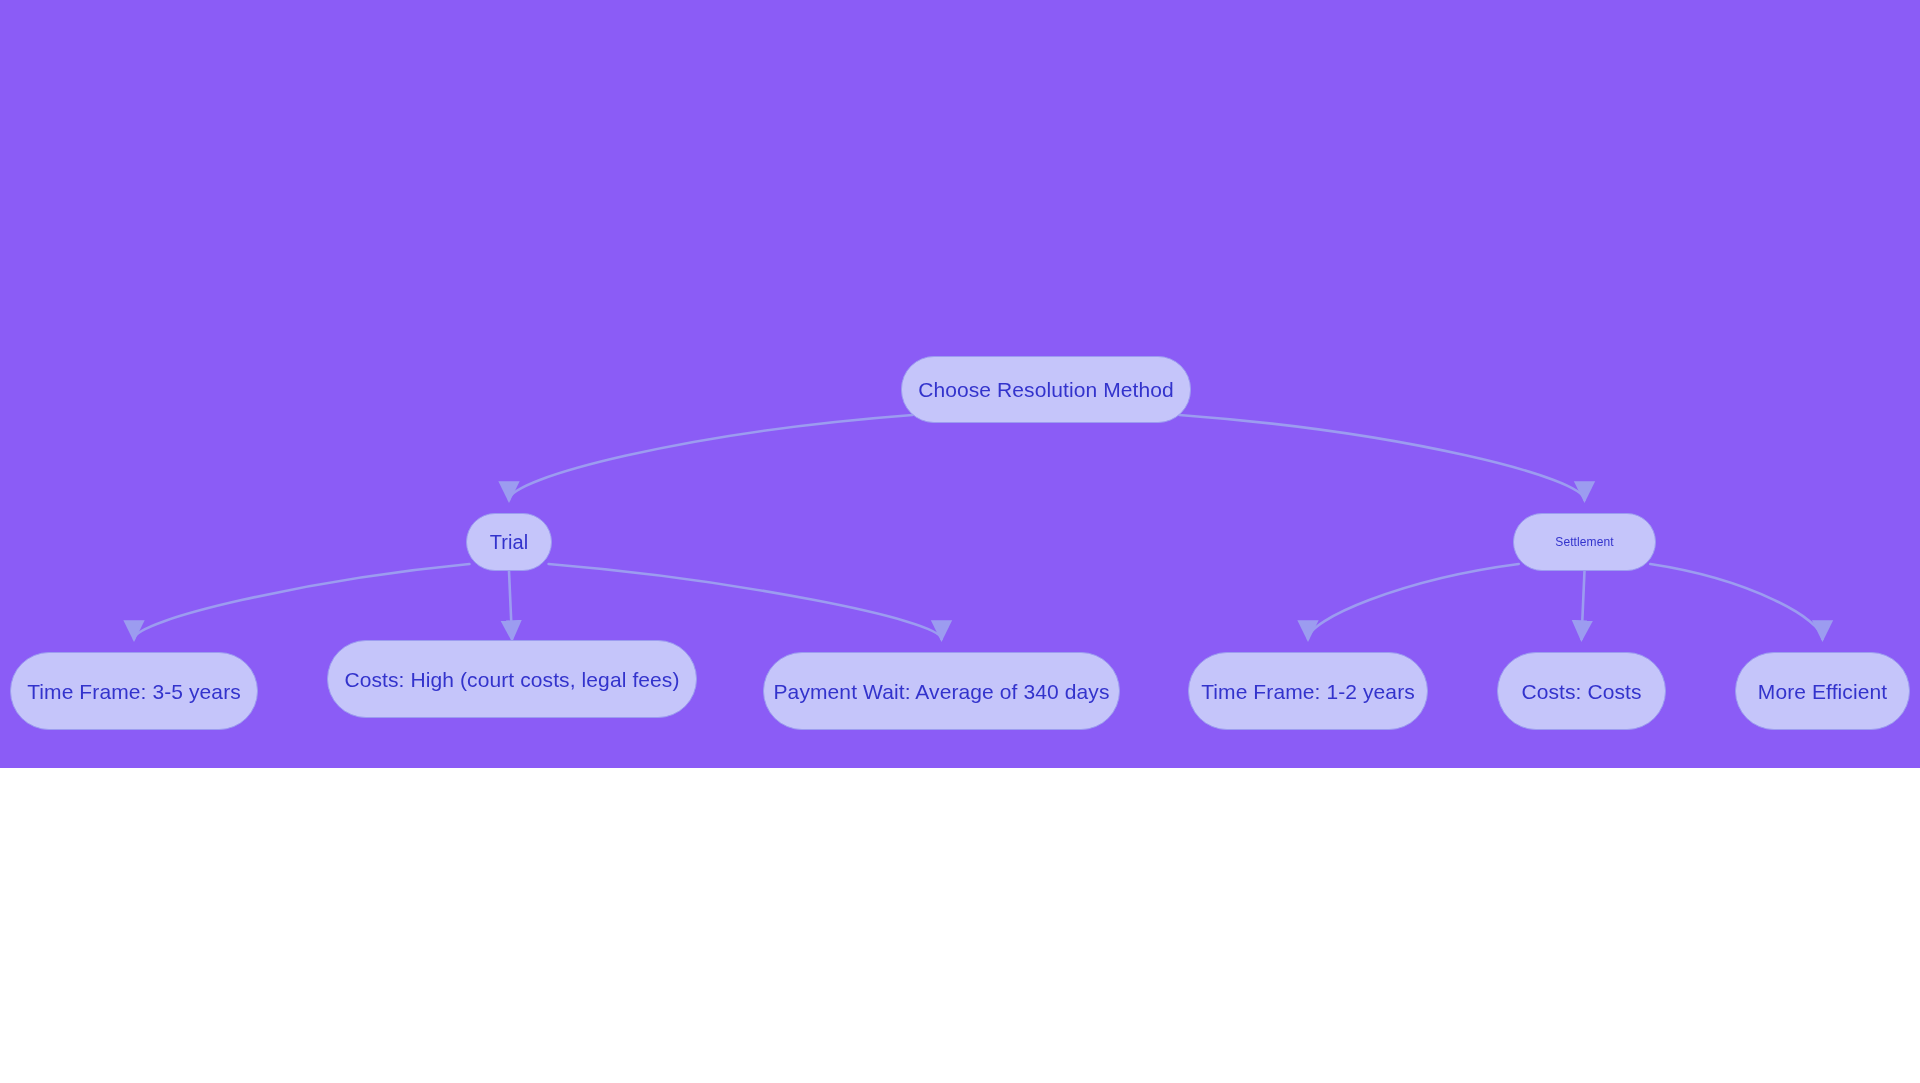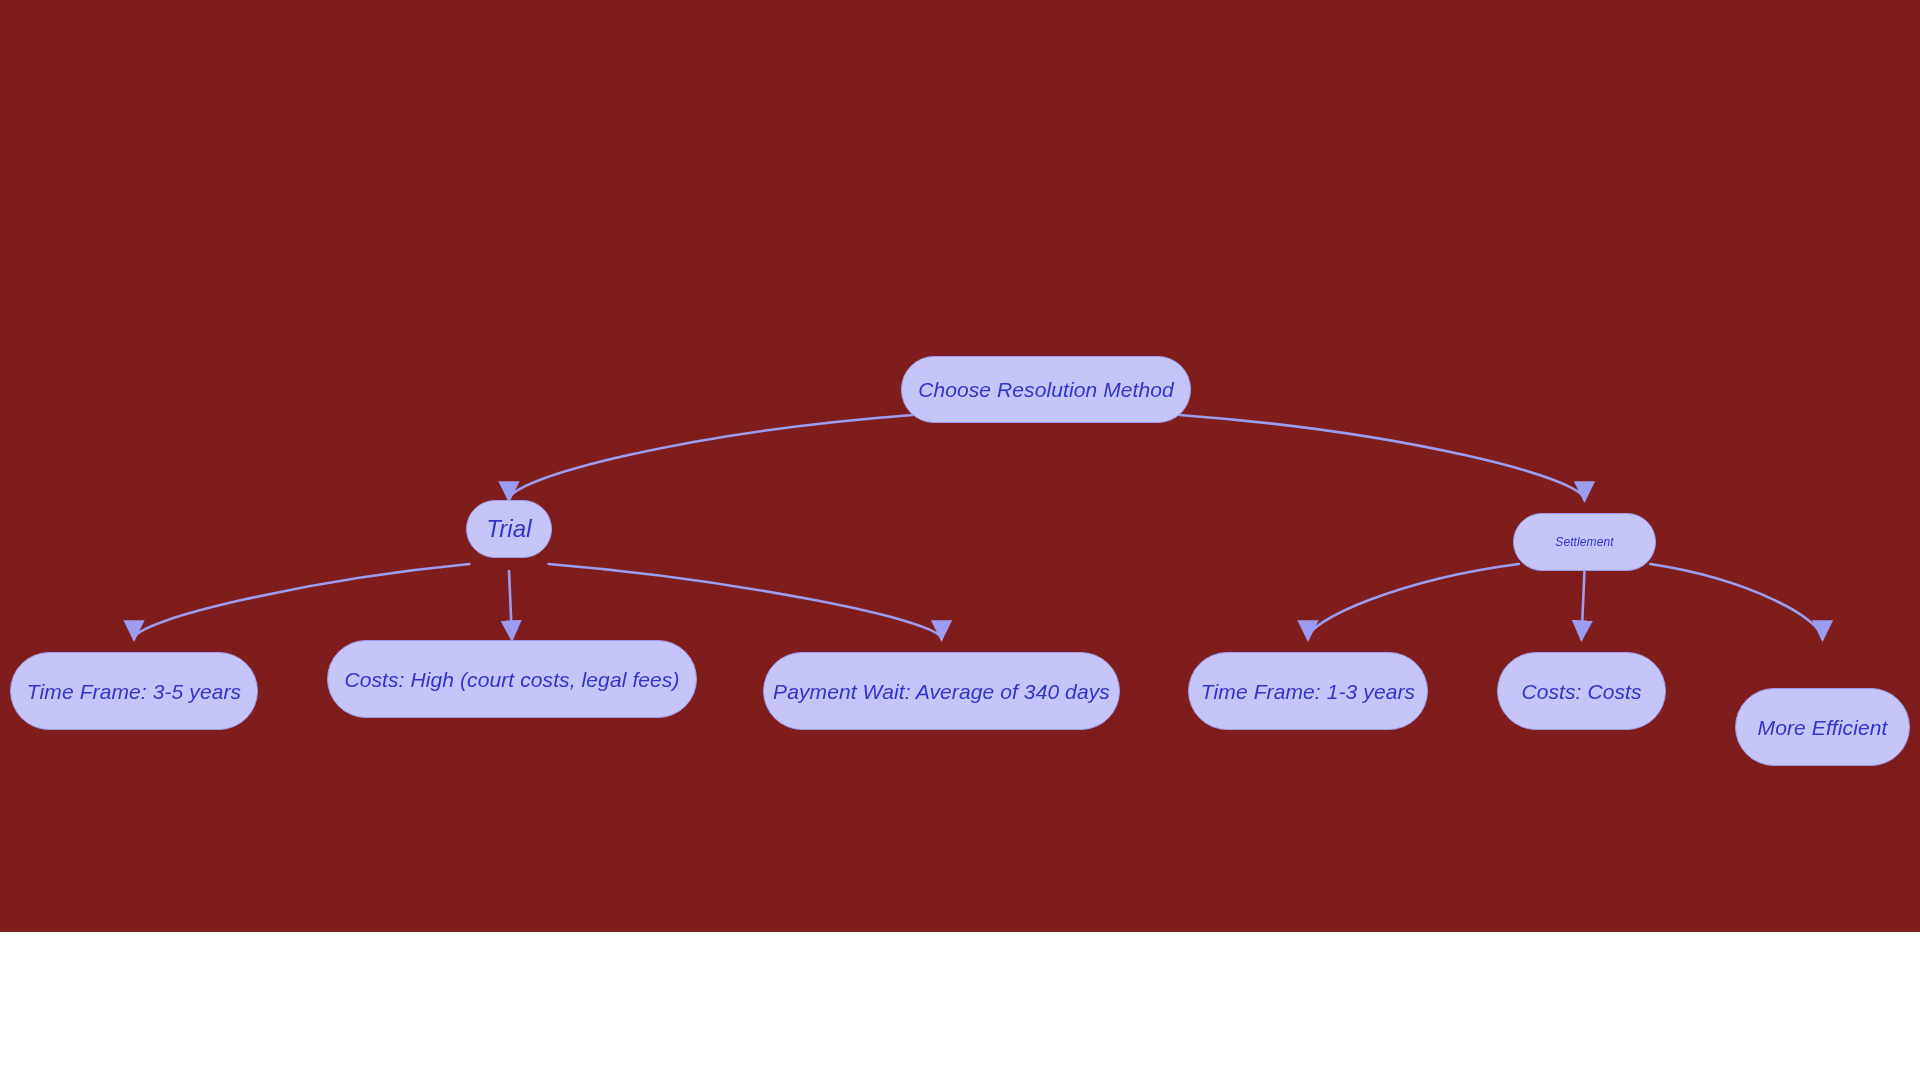--- a/index.html
+++ b/index.html
@@ -9,23 +9,22 @@
   }
   body {
     width: 1920px;
     height: 1083px;
     overflow: hidden;
     font-family: "Liberation Sans", sans-serif;
   }
   #flowchart-canvas {
     position: relative;
     width: 1920px;
-    height: 932px;
-    background: #7f1d1d;
-    font-style: italic;
+    height: 768px;
+    background: #8b5cf6;
   }
   #edge-layer {
     position: absolute;
     left: 0;
     top: 0;
     width: 1920px;
     height: 1083px;
   }
   .node {
     position: absolute;
@@ -67,39 +66,39 @@
         <path d="M 1518.72 564.04 C 1402.5900000000001 579.0319999999999, 1308 619.5104, 1308 639" stroke="#9c9cf0" marker-end="url(#arrowhead)"></path>
         <path d="M 1584.5 571 L 1581.5 639" stroke="#9c9cf0" marker-end="url(#arrowhead)"></path>
         <path d="M 1650.28 564.04 C 1750.24 579.0319999999999, 1822.5 619.5104, 1822.5 639" stroke="#9c9cf0" marker-end="url(#arrowhead)"></path>
       </g>
   </svg>
 
   <div id="node-layer">
       <div class="node" style="left: 901px; top: 356px; width: 290px; height: 67px; border-radius: 33px; background: rgb(197, 197, 250); border-color: rgb(156, 156, 240); color: rgb(51, 51, 204);">
         <span class="node-label">Choose Resolution Method</span>
       </div>
-      <div class="node" style="left: 466px; top: 500px; width: 86px; height: 58px; border-radius: 29px; background: rgb(197, 197, 250); border-color: rgb(156, 156, 240); color: rgb(51, 51, 204); font-size: 24px;">
+      <div class="node" style="left: 466px; top: 513px; width: 86px; height: 58px; border-radius: 29px; background: rgb(197, 197, 250); border-color: rgb(156, 156, 240); color: rgb(51, 51, 204); font-size: 20px;">
         <span class="node-label">Trial</span>
       </div>
       <div class="node" style="left: 1513px; top: 513px; width: 143px; height: 58px; border-radius: 29px; background: rgb(197, 197, 250); border-color: rgb(156, 156, 240); color: rgb(51, 51, 204); font-size: 12px;">
         <span class="node-label">Settlement</span>
       </div>
       <div class="node" style="left: 10px; top: 652px; width: 248px; height: 78px; border-radius: 39px; background: rgb(197, 197, 250); border-color: rgb(156, 156, 240); color: rgb(51, 51, 204);">
         <span class="node-label">Time Frame: 3-5 years</span>
       </div>
       <div class="node" style="left: 327px; top: 640px; width: 370px; height: 78px; border-radius: 39px; background: rgb(197, 197, 250); border-color: rgb(156, 156, 240); color: rgb(51, 51, 204);">
         <span class="node-label">Costs: High (court costs, legal fees)</span>
       </div>
       <div class="node" style="left: 763px; top: 652px; width: 357px; height: 78px; border-radius: 39px; background: rgb(197, 197, 250); border-color: rgb(156, 156, 240); color: rgb(51, 51, 204);">
         <span class="node-label">Payment Wait: Average of 340 days</span>
       </div>
       <div class="node" style="left: 1188px; top: 652px; width: 240px; height: 78px; border-radius: 39px; background: rgb(197, 197, 250); border-color: rgb(156, 156, 240); color: rgb(51, 51, 204);">
-        <span class="node-label">Time Frame: 1-3 years</span>
+        <span class="node-label">Time Frame: 1-2 years</span>
       </div>
       <div class="node" style="left: 1497px; top: 652px; width: 169px; height: 78px; border-radius: 39px; background: rgb(197, 197, 250); border-color: rgb(156, 156, 240); color: rgb(51, 51, 204);">
         <span class="node-label">Costs: Costs</span>
       </div>
-      <div class="node" style="left: 1735px; top: 652px; width: 175px; height: 78px; border-radius: 39px; background: rgb(197, 197, 250); border-color: rgb(156, 156, 240); color: rgb(51, 51, 204); margin-top: 36px;">
+      <div class="node" style="left: 1735px; top: 652px; width: 175px; height: 78px; border-radius: 39px; background: rgb(197, 197, 250); border-color: rgb(156, 156, 240); color: rgb(51, 51, 204);">
         <span class="node-label">More Efficient</span>
       </div>
     </div>
 
 </div>
 
 </body></html>

